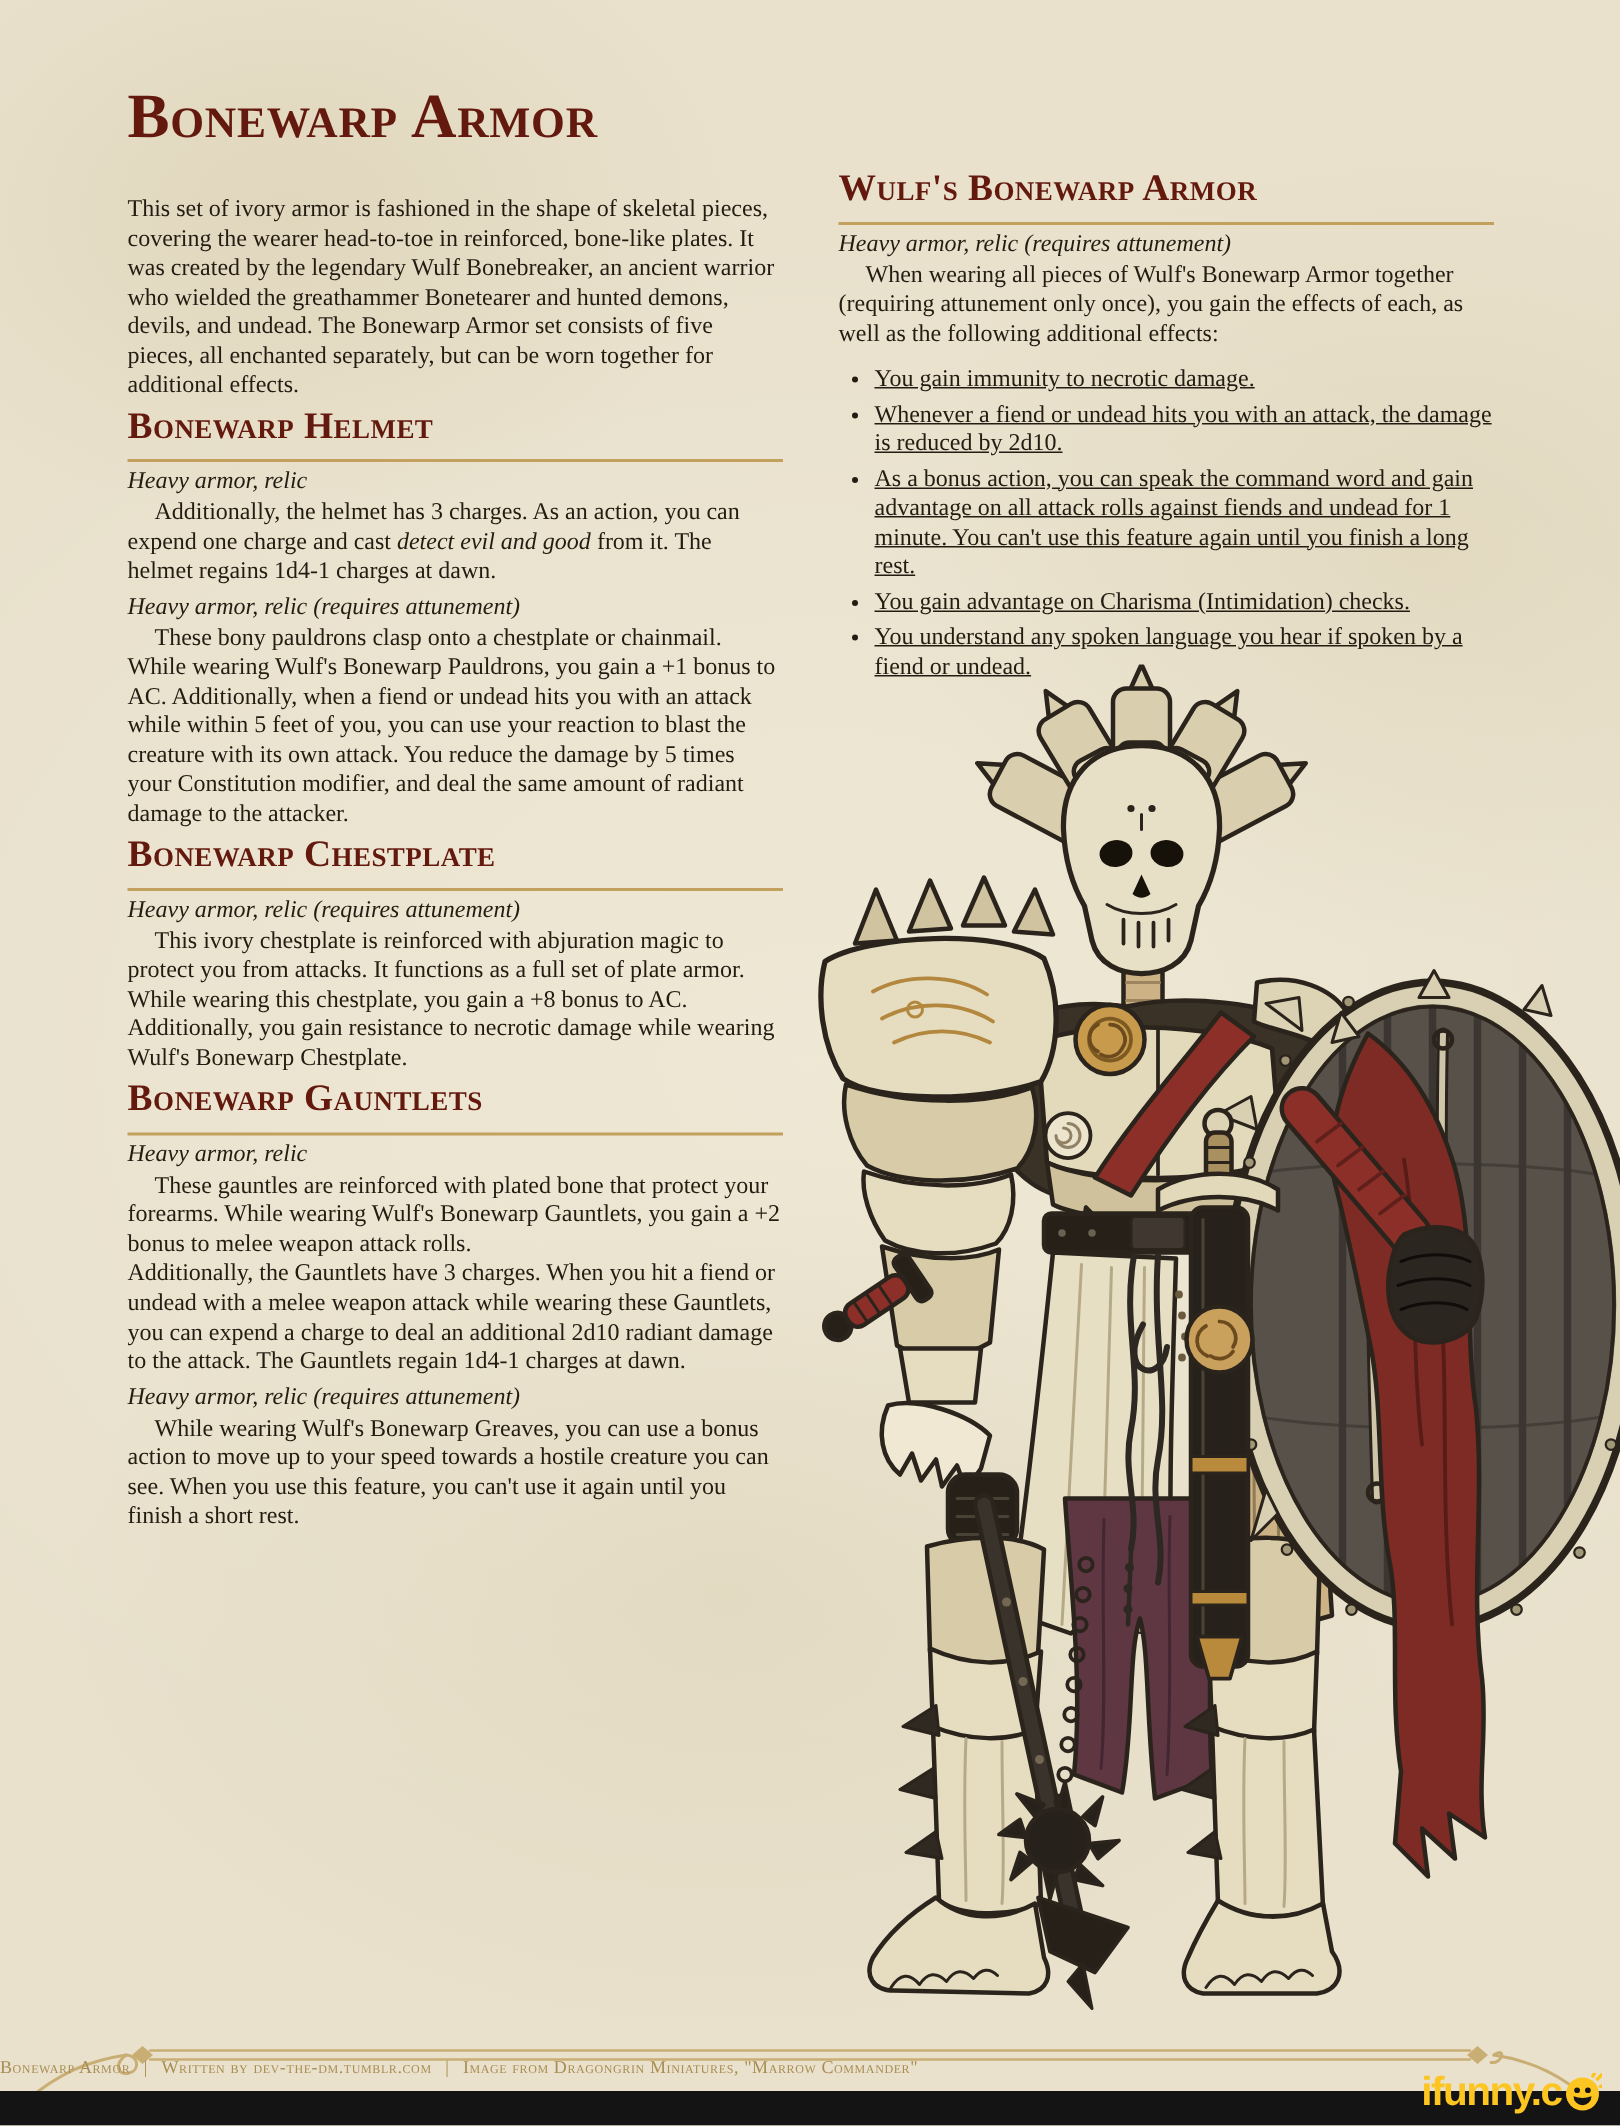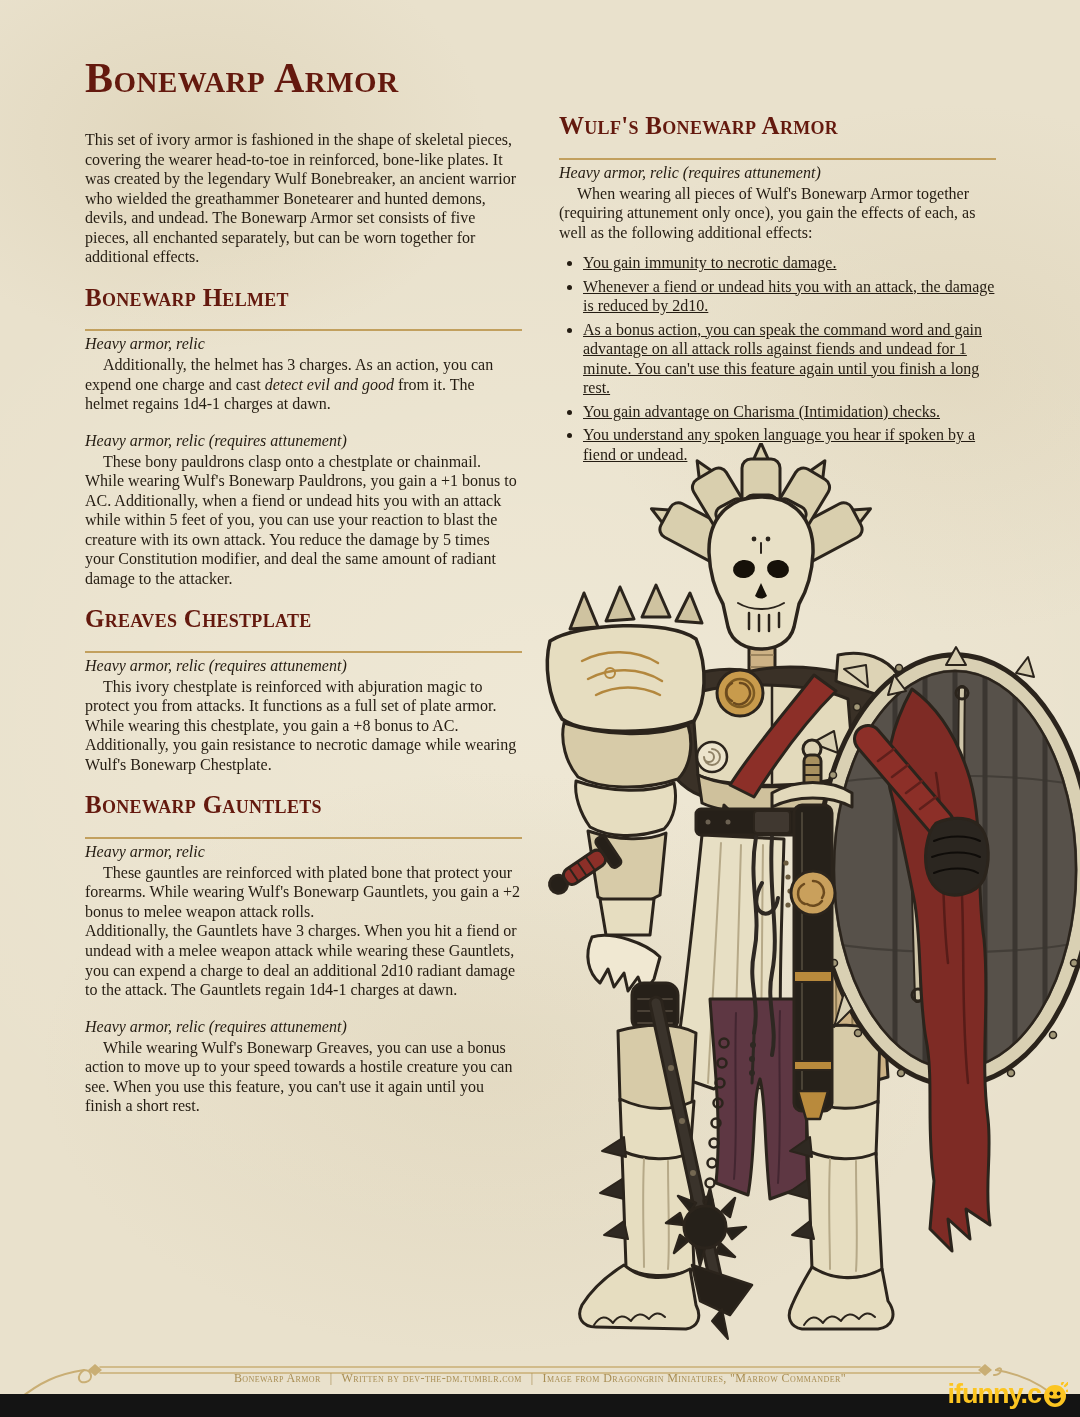--- a/index.html
+++ b/index.html
@@ -10,32 +10,32 @@
          radial-gradient(ellipse 520px 380px at 88% 26%, rgba(190,172,128,.16), transparent 70%),
          radial-gradient(ellipse 640px 420px at 45% 75%, rgba(184,166,122,.15), transparent 70%),
          radial-gradient(ellipse 900px 700px at 50% 50%, rgba(255,252,240,.25), transparent 80%),
          #e9e1cc;}
   .col{position:absolute;}
   .col-left{left:85px;top:56px;width:437px;}
   .col-right{left:559px;top:112px;width:437px;}
   h1.page-title{font-variant:small-caps;font-weight:700;font-size:42px;line-height:1.05;
       color:#64190e;margin:0 0 30px 0;letter-spacing:.5px;}
   h2.section-heading{font-variant:small-caps;font-weight:700;font-size:25px;line-height:1.1;
-      color:#64190e;margin:0;padding-bottom:18px;border-bottom:2px solid #c2a05e;letter-spacing:.3px;}
+      color:#64190e;margin:0;padding-bottom:8px;border-bottom:2px solid #c2a05e;letter-spacing:.3px;}
   .type-line{font-style:italic;font-size:16px;line-height:1.25;margin:3px 0 1px 0;}
   p.body-text{font-size:16px;line-height:1.22;margin:0;}
   p.indent{text-indent:18px;}
-  .stat-section{margin-top:17px;}
+  .stat-section{margin-top:4px;}
   .intro-text{margin-top:2px;}
   em.spell{font-style:italic;}
   ul.bullets{margin:11px 0 0 0;padding:0 0 0 24px;list-style:disc;text-decoration:underline;}
   ul.bullets li{font-size:16px;line-height:1.22;margin:0 0 4px 0;}
   .illustration{position:absolute;left:516px;top:443px;width:564px;height:905px;}
   .flourish{position:absolute;left:0;top:1346px;width:1080px;height:60px;}
-  .credits{position:absolute;left:0;top:1371px;width:1080px;text-align:center;
+  .credits{position:absolute;left:0;top:1371px;width:1080px;
       font-variant:small-caps;font-size:12px;letter-spacing:.4px;color:#a88d53;}
   .credits .sep{display:inline-block;margin:0 9px;color:#a88d53;}
   .bottom-bar{position:absolute;left:0;top:1394px;width:1080px;height:23px;background:#141414;}
   .watermark{position:absolute;right:12px;top:1381px;display:flex;align-items:center;gap:0;
       font-family:"Liberation Sans", sans-serif;font-weight:bold;font-size:27px;
       color:#fcc521;letter-spacing:-1px;line-height:1;}
   .watermark svg{display:block;margin-left:1px;}
 </style>
 </head>
 <body>
@@ -49,21 +49,21 @@
     <p class="type-line">Heavy armor, relic</p>
     <p class="body-text indent"><span>Additionally, the helmet has 3 charges. As an action, you can expend one charge and cast </span><em class="spell">detect evil and good</em><span> from it. The helmet regains 1d4-1 charges at dawn.</span></p>
   </section>
 
   <section class="stat-section">
     <p class="type-line">Heavy armor, relic (requires attunement)</p>
     <p class="body-text indent">These bony pauldrons clasp onto a chestplate or chainmail. While wearing Wulf's Bonewarp Pauldrons, you gain a +1 bonus to AC. Additionally, when a fiend or undead hits you with an attack while within 5 feet of you, you can use your reaction to blast the creature with its own attack. You reduce the damage by 5 times your Constitution modifier, and deal the same amount of radiant damage to the attacker.</p>
   </section>
 
   <section class="stat-section">
-    <h2 class="section-heading">Greaves Chestplate</h2>
+    <h2 class="section-heading">Bonewarp Chestplate</h2>
     <p class="type-line">Heavy armor, relic (requires attunement)</p>
     <p class="body-text indent">This ivory chestplate is reinforced with abjuration magic to protect you from attacks. It functions as a full set of plate armor. While wearing this chestplate, you gain a +8 bonus to AC. Additionally, you gain resistance to necrotic damage while wearing Wulf's Bonewarp Chestplate.</p>
   </section>
 
   <section class="stat-section">
     <h2 class="section-heading">Bonewarp Gauntlets</h2>
     <p class="type-line">Heavy armor, relic</p>
     <p class="body-text indent">These gauntles are reinforced with plated bone that protect your forearms. While wearing Wulf's Bonewarp Gauntlets, you gain a +2 bonus to melee weapon attack rolls.</p>
     <p class="body-text">Additionally, the Gauntlets have 3 charges. When you hit a fiend or undead with a melee weapon attack while wearing these Gauntlets, you can expend a charge to deal an additional 2d10 radiant damage to the attack. The Gauntlets regain 1d4-1 charges at dawn.</p>
   </section>

